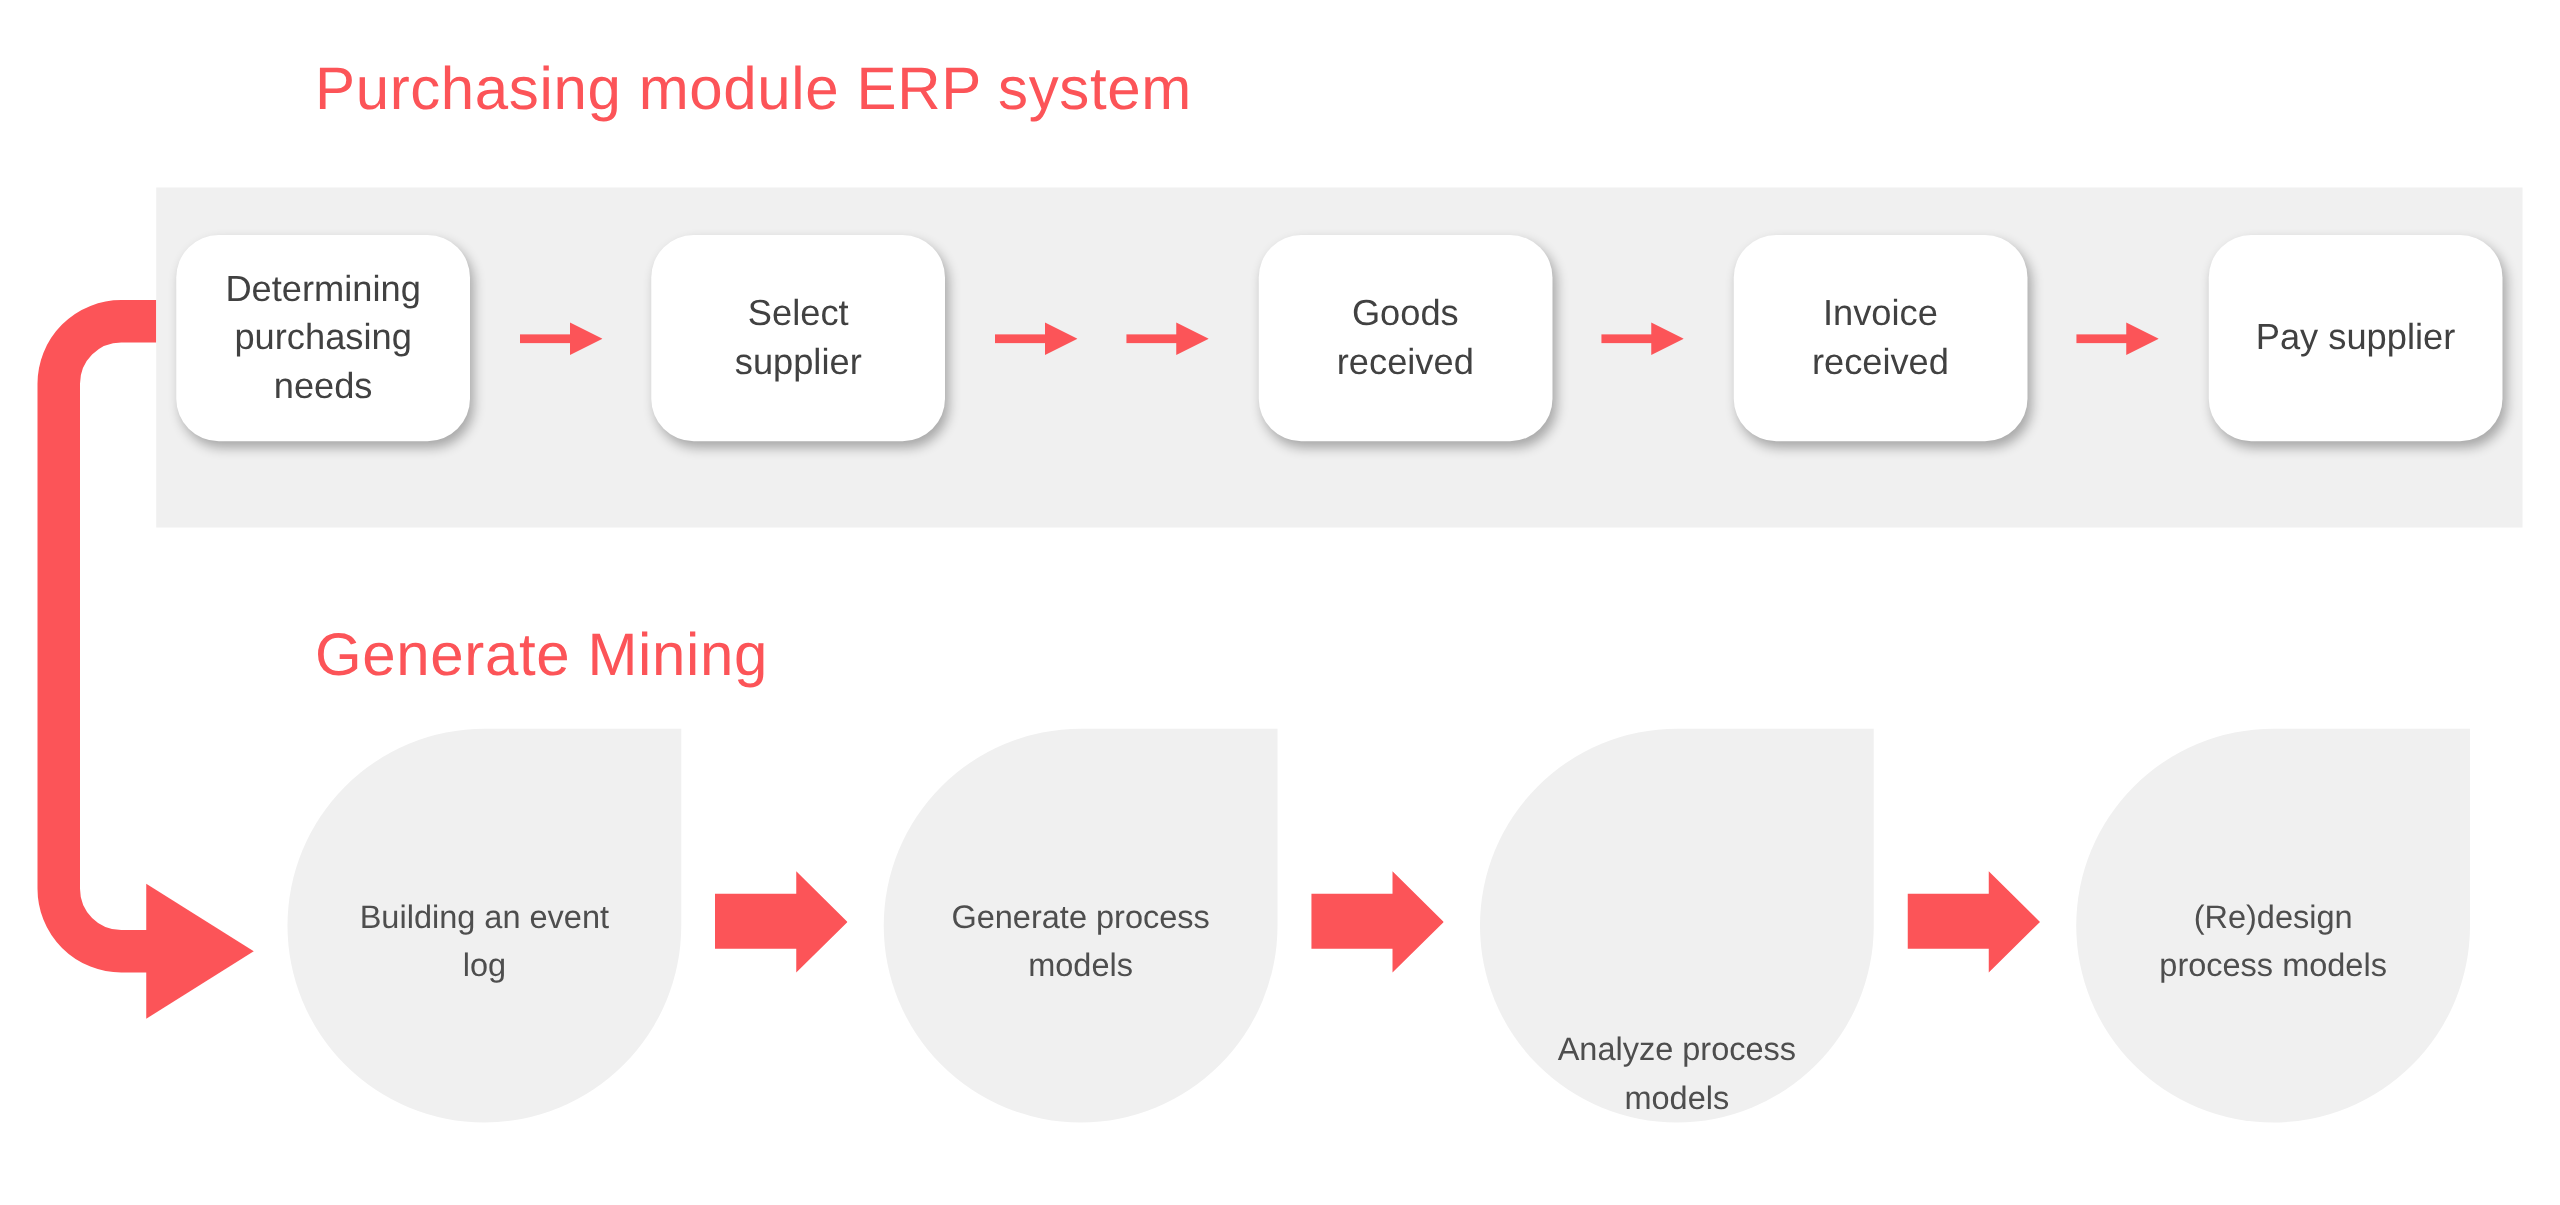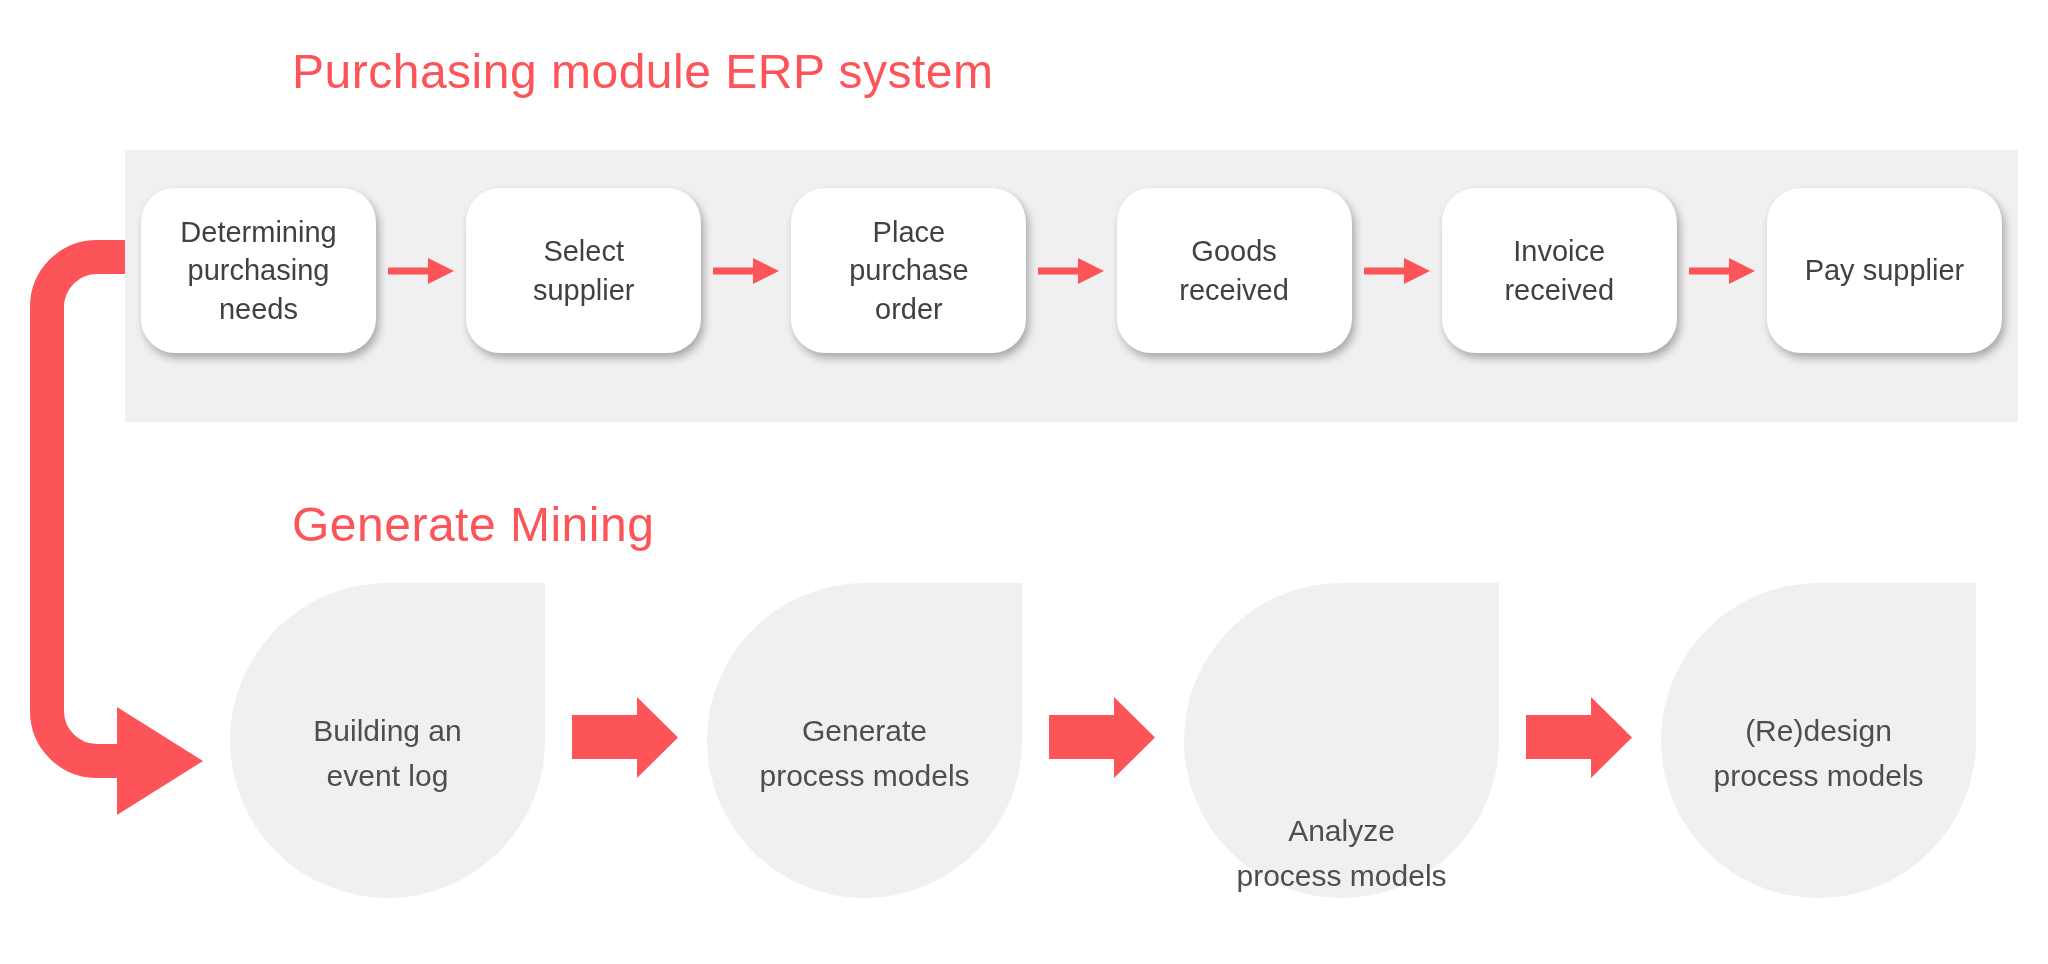--- a/index.html
+++ b/index.html
@@ -19,21 +19,20 @@
     background:#FFFFFF;
     overflow:hidden;
   }
   .section-title{
     position:absolute;
     color:var(--accent-red);
     font-size:48px;
     font-weight:500;
     letter-spacing:0.5px;
     white-space:nowrap;
-    margin-left:40px;
   }
   .title-erp{left:252px;top:44px;}
   .title-mining{left:252px;top:497px;}
 
   
   .erp-band{
     position:absolute;
     left:125px;top:140px;
     width:1893px;height:272px;
     background:var(--band-gray);
@@ -70,21 +69,21 @@
     position:absolute;
     top:583px;
     width:315px;height:315px;
     background:var(--shape-gray);
     border-radius:50% 0 50% 50%;
     display:flex;align-items:center;justify-content:center;
     text-align:center;
   }
   .droplet .label{
     width:215px;
-    font-size:30px;
+    font-size:26px;
     line-height:1.5;
     color:var(--droplet-text);
     margin-top:24px;
   }
   .droplet-1{left:230px;}
   .droplet-2{left:707px;}
   .droplet-3{left:1184px;align-items:flex-end;}
   .droplet-4{left:1661px;}
 
   .block-arrow{
@@ -130,23 +129,20 @@
 
     <div class="erp-box">
       <div class="label">Select supplier</div>
     </div>
 
     <svg class="mini-arrow" viewBox="0 0 66 30" xmlns="http://www.w3.org/2000/svg" aria-hidden="true">
       <rect x="0" y="11.5" width="42" height="7" fill="currentColor"></rect>
       <polygon points="40,2 66,15 40,28" fill="currentColor"></polygon>
     </svg>
 
-    <div class="erp-box">
-      <div class="label">Place purchase order</div>
-    </div>
 
     <svg class="mini-arrow" viewBox="0 0 66 30" xmlns="http://www.w3.org/2000/svg" aria-hidden="true">
       <rect x="0" y="11.5" width="42" height="7" fill="currentColor"></rect>
       <polygon points="40,2 66,15 40,28" fill="currentColor"></polygon>
     </svg>
 
     <div class="erp-box">
       <div class="label">Goods received</div>
     </div>
 

